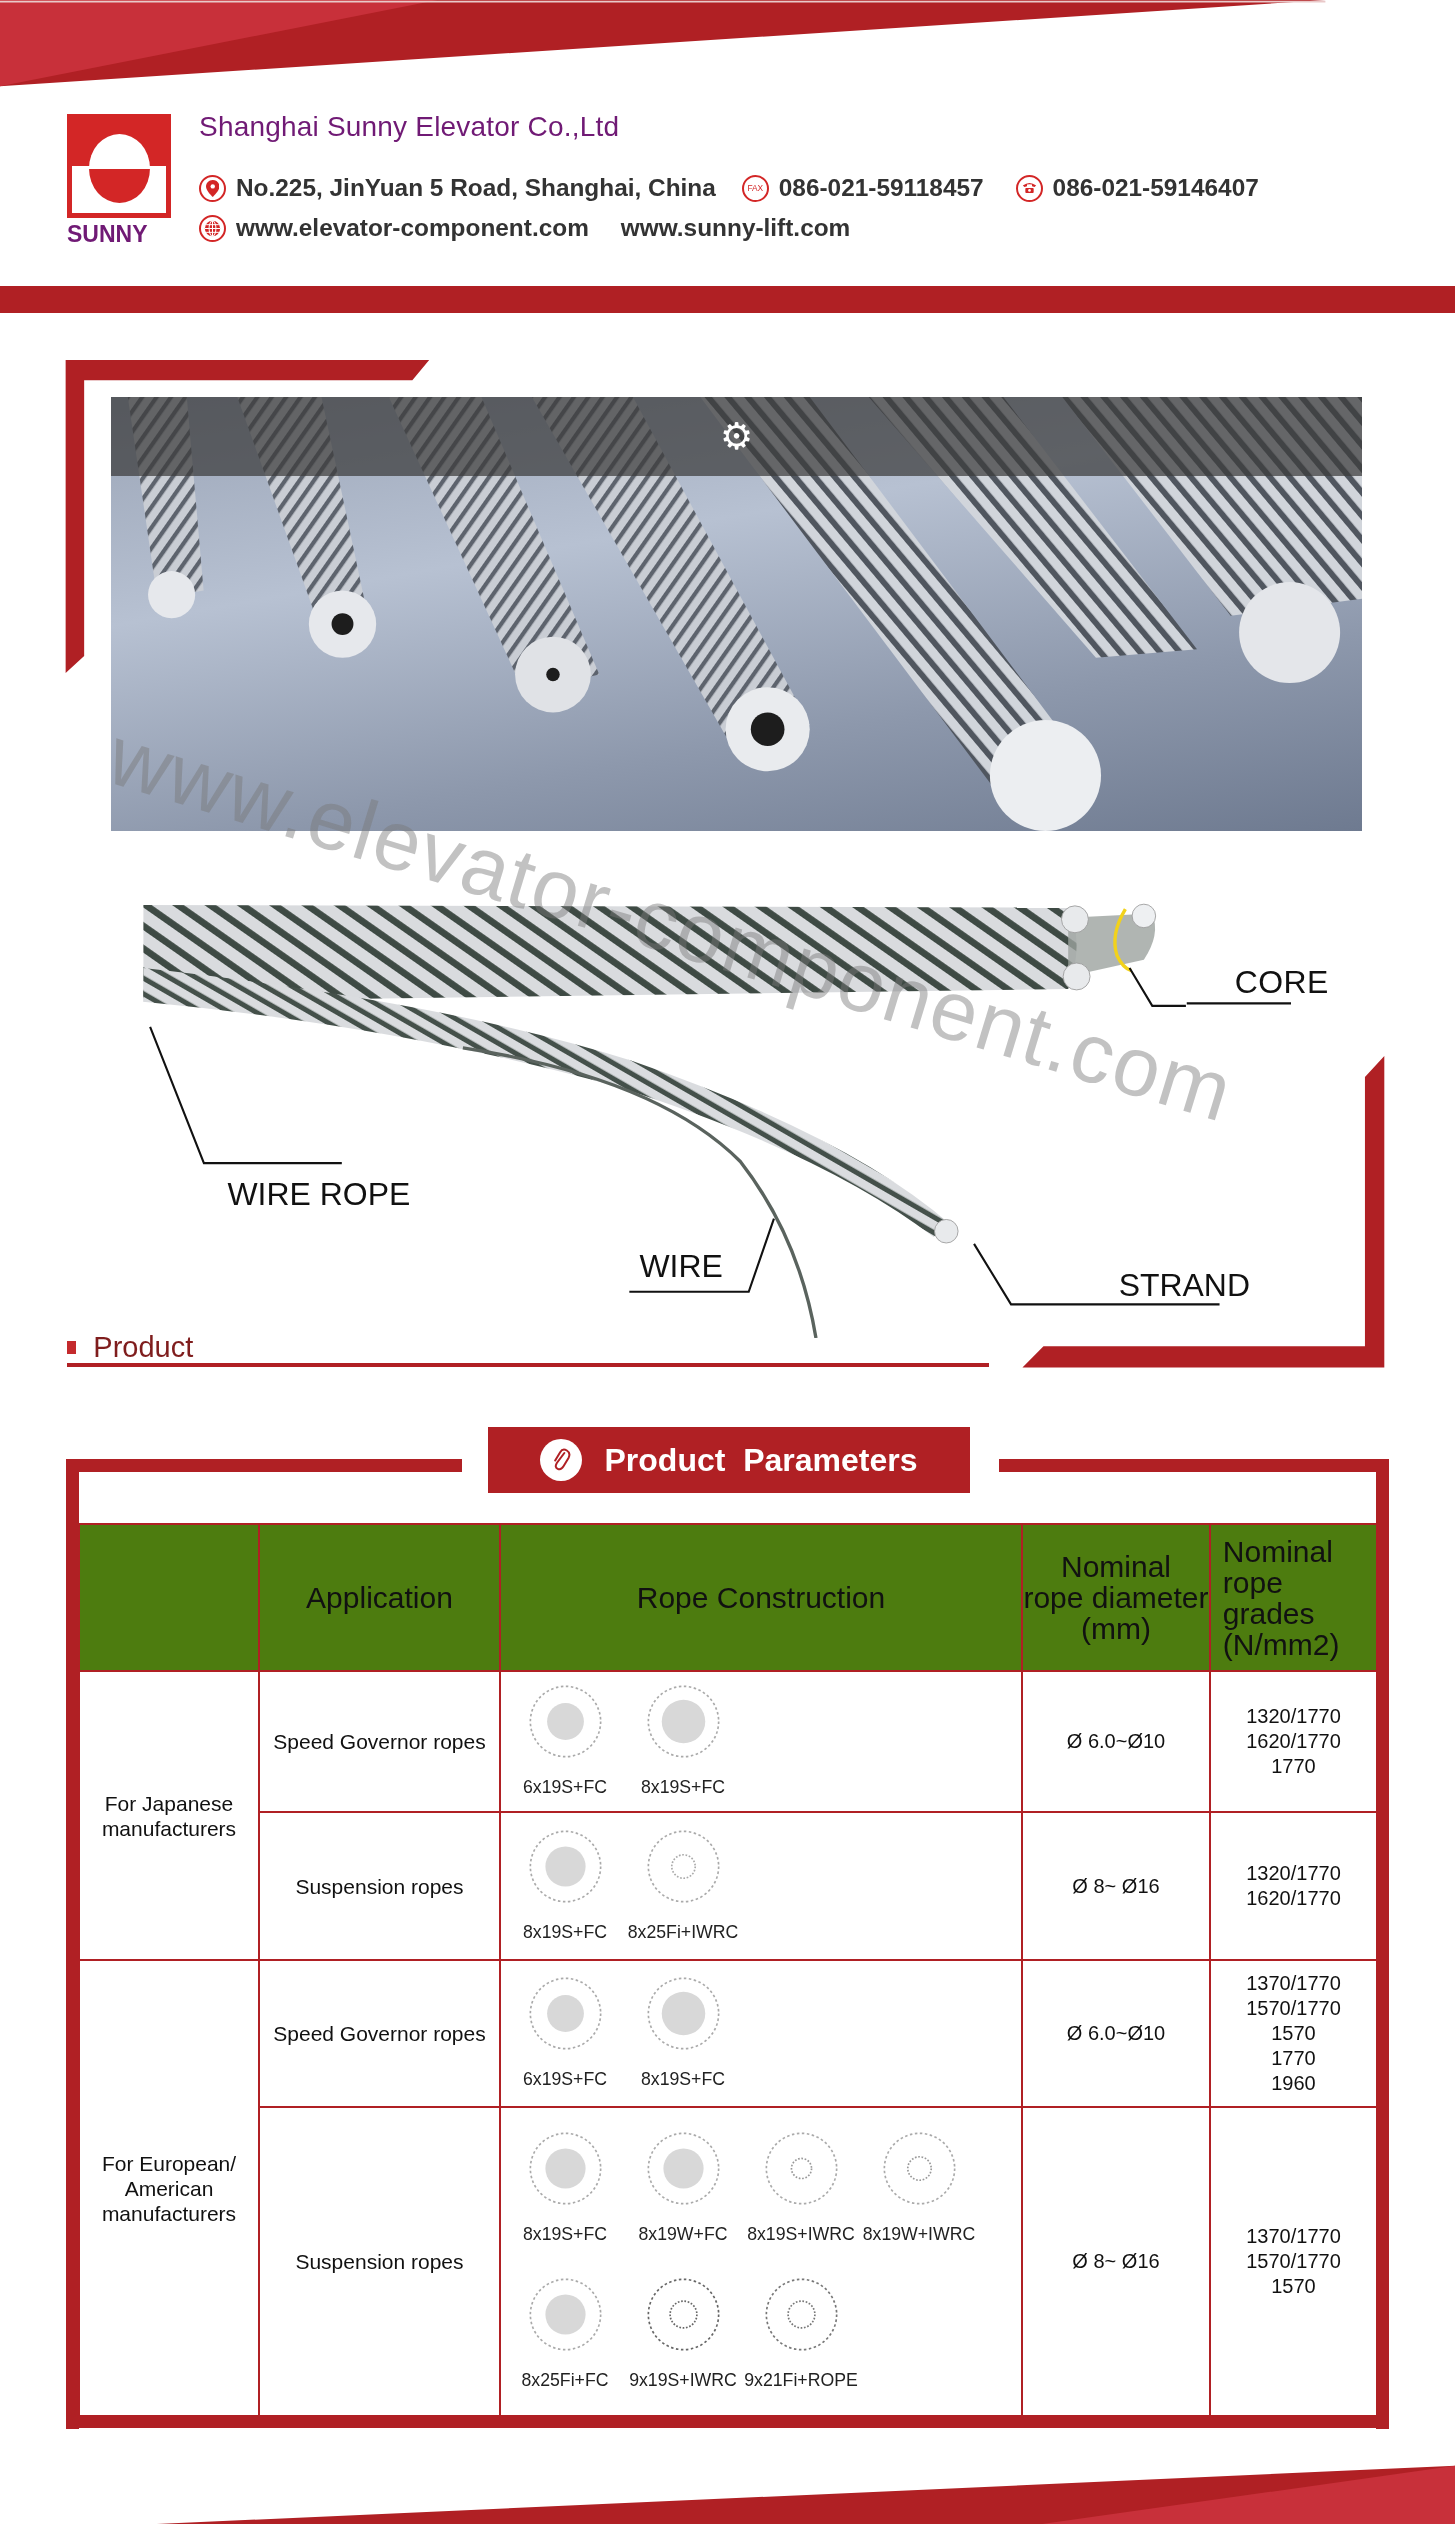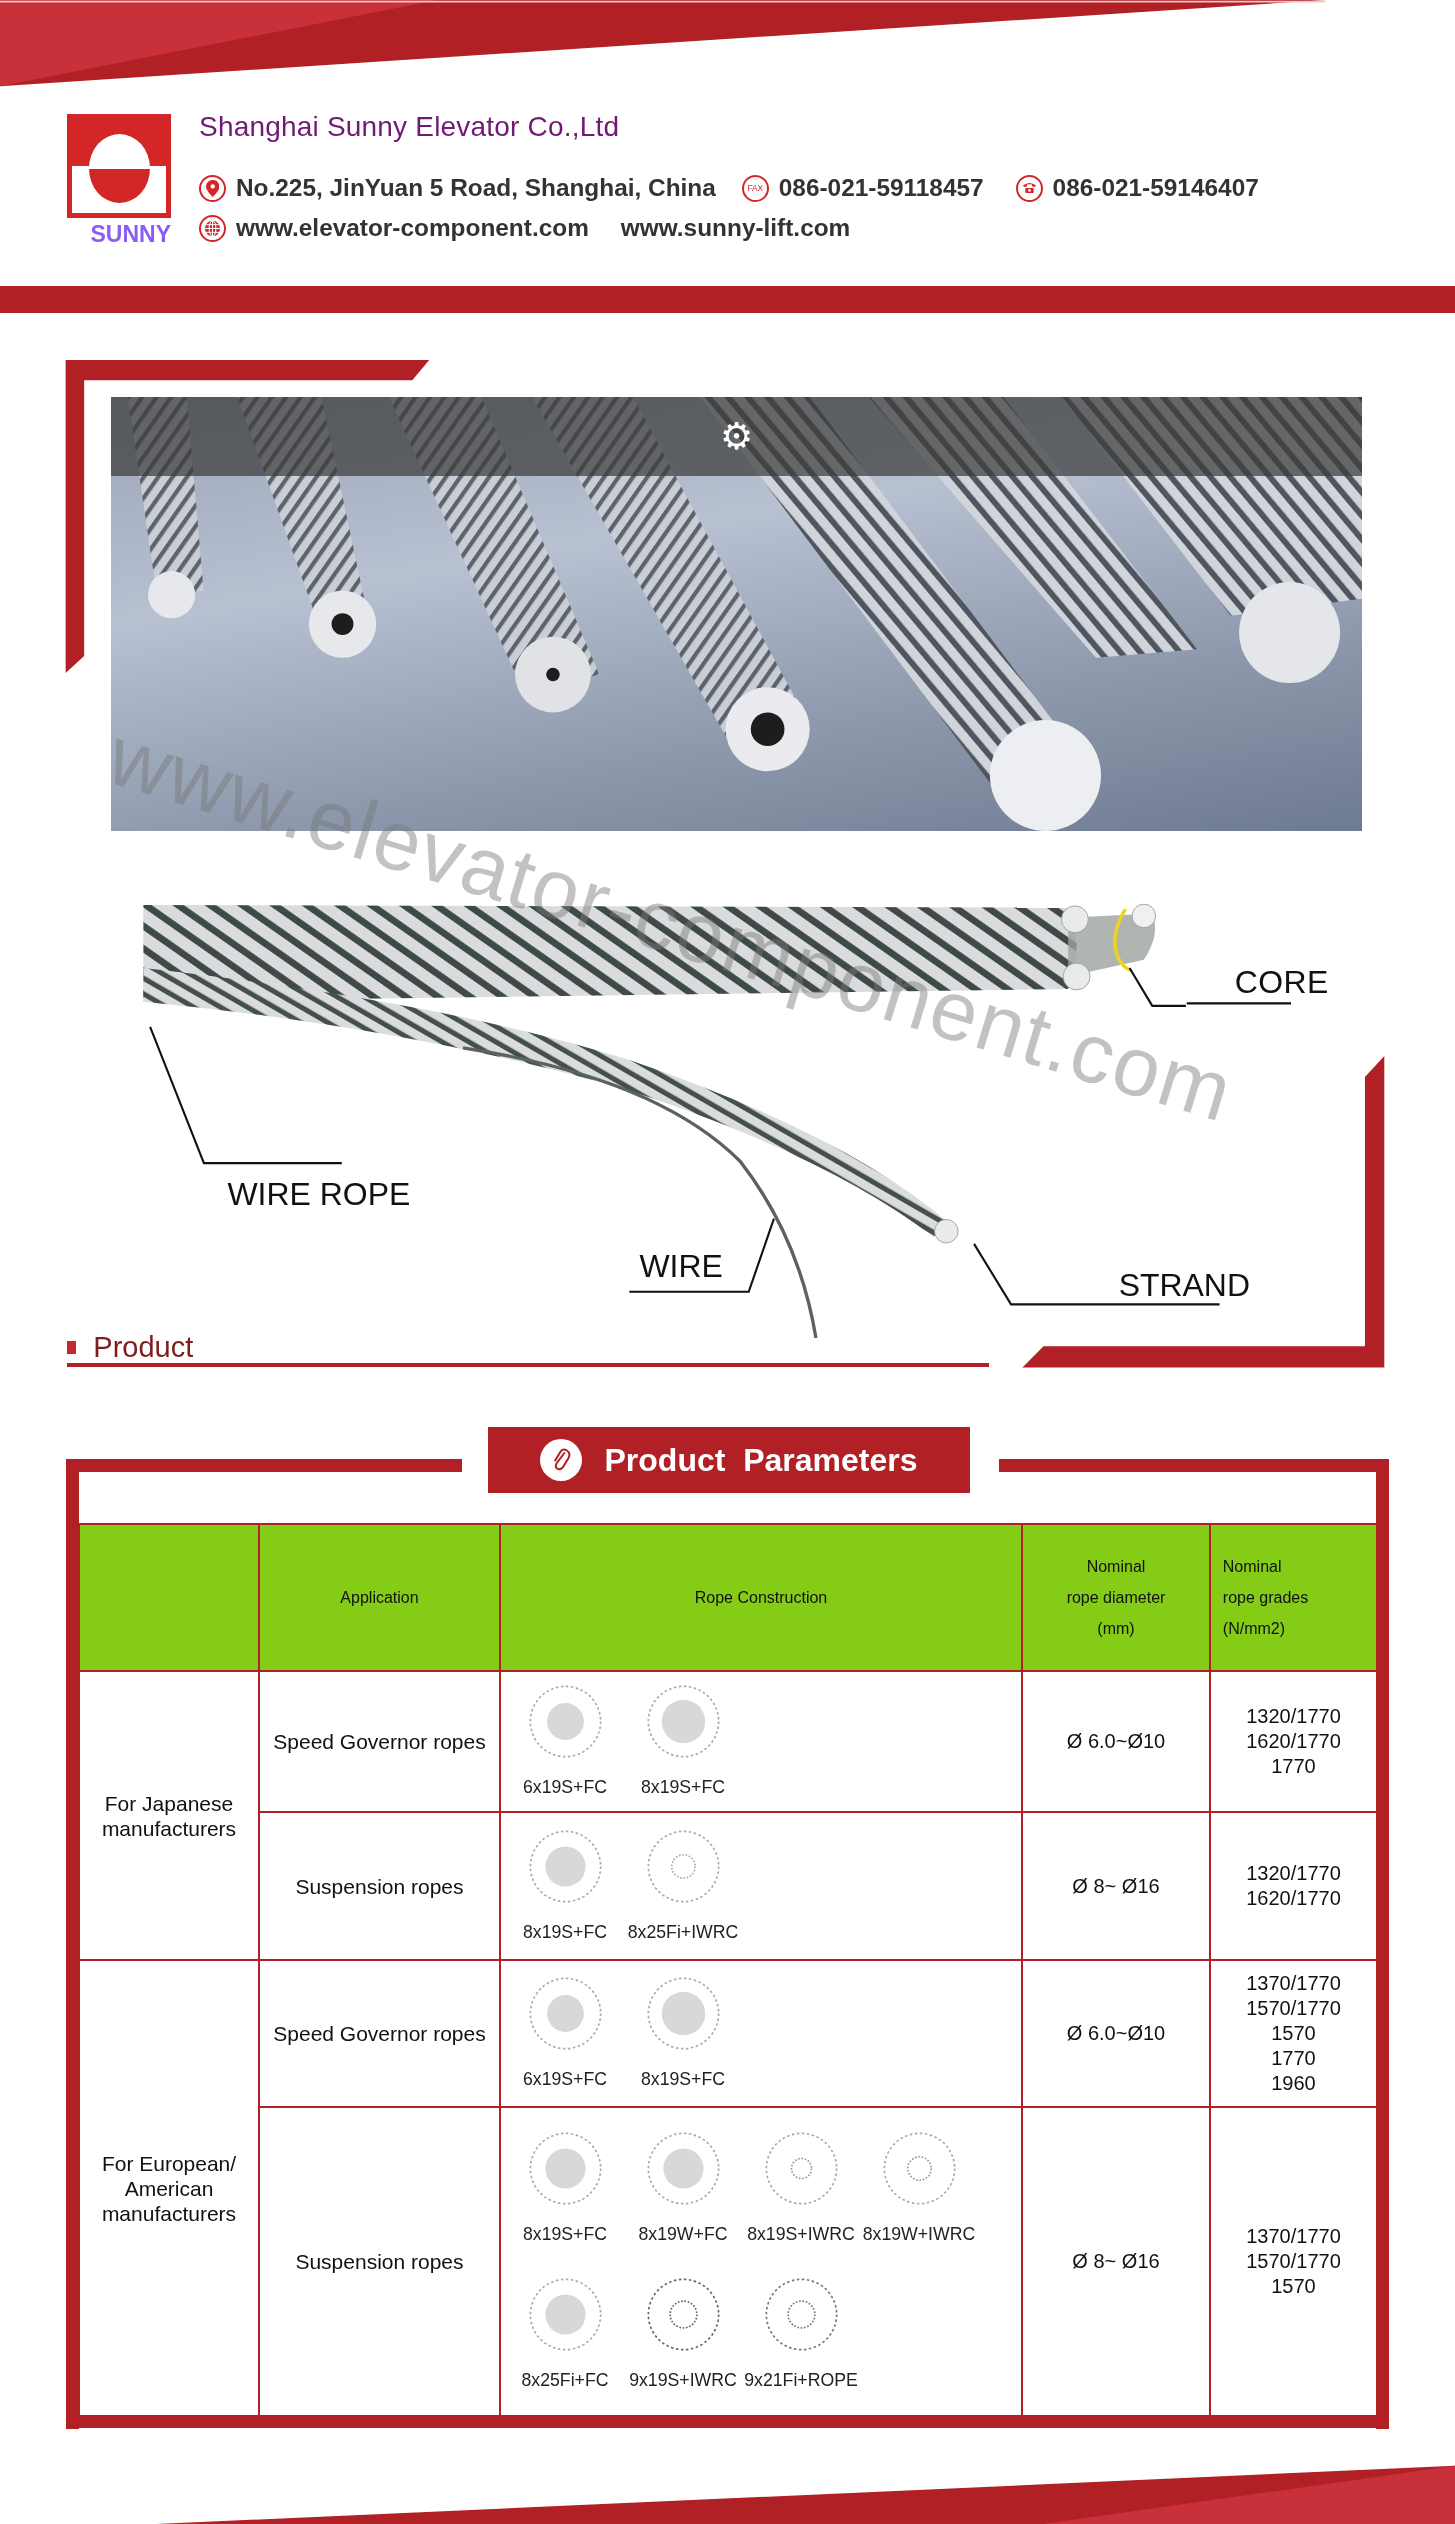--- a/index.html
+++ b/index.html
@@ -6,21 +6,21 @@
   html, body { width: 1455px; height: 2525px; background: #ffffff; overflow: hidden; }
   body { position: relative; font-family: "Liberation Sans", "DejaVu Sans", sans-serif; color: #1a1a1a; }
   .abs { position: absolute; }
 
   
   .top-deco { left: 0; top: 0; width: 1455px; height: 93px; }
   .logo-box { left: 67px; top: 114px; width: 104px; height: 104px; background: #d32626; overflow: hidden; }
   .logo-box .lower { position: absolute; left: 5px; right: 5px; bottom: 5px; height: 47px; background: #fff; }
   .logo-box .circle { position: absolute; left: 22px; top: 20px; width: 61px; height: 69px; border-radius: 50%; background: #fff; overflow: hidden; }
   .logo-box .circle .half { position: absolute; left: 0; right: 0; bottom: 0; height: 50%; background: #d32626; }
-  .logo-text { left: 67px; top: 221px; width: 104px; text-align: right; color: #8b5cf6; font-weight: bold; font-size: 23px; letter-spacing: 0px; }
+  .logo-text { left: 67px; top: 221px; width: 104px; text-align: left; color: #701a75; font-weight: bold; font-size: 23px; letter-spacing: 0px; }
 
   .company { left: 199px; top: 111px; font-size: 28px; font-weight: normal; color: #701a75; letter-spacing: 0.2px; }
   .info-line { left: 199px; font-size: 24.4px; font-weight: bold; color: #333; display: flex; align-items: center; white-space: nowrap; }
   .info-line.l1 { top: 174px; }
   .info-line.l2 { top: 214px; }
   .ico { display: inline-flex; align-items: center; justify-content: center; width: 27px; height: 27px; border: 2.1px solid #d32626; border-radius: 50%; color: #d32626; font-size: 10px; font-weight: bold; margin-right: 10px; flex: none; }
   .gap-big { margin-left: 26px; text-align: right; }
   .gap-mid { margin-left: 32px; }
 
   .red-band { left: 0; top: 286px; width: 1455px; height: 27px; background: #b02024; }
@@ -50,21 +50,21 @@
   .clip { width: 42px; height: 42px; border-radius: 50%; background: #fff; display: inline-flex; align-items: center; justify-content: center; color: #b02024; font-size: 25px; }
 
   .tbl-topbar-l { left: 66px; top: 1459px; width: 396px; height: 12.6px; background: #b02024; }
   .tbl-topbar-r { left: 999px; top: 1459px; width: 390px; height: 12.6px; background: #b02024; }
   .tbl-side-l { left: 66px; top: 1459px; width: 12.6px; height: 970px; background: #b02024; }
   .tbl-side-r { left: 1376px; top: 1459px; width: 12.6px; height: 970px; background: #b02024; }
   .tbl-bottom { left: 66px; top: 2415px; width: 1323px; height: 12.6px; background: #b02024; }
 
   table.params { position: absolute; left: 78px; top: 1523px; width: 1298px; border-collapse: collapse; table-layout: fixed; }
   table.params td, table.params th { border: 2.5px solid #b02024; text-align: center; vertical-align: middle; font-weight: normal; color: #111; }
-  table.params thead th { background: #84cc16; height: 147px; font-size: 16px; line-height: 31px; }
+  table.params thead th { background: #4d7c0f; height: 147px; font-size: 30px; line-height: 31px; }
   table.params thead th.left-al { text-align: left; padding-left: 11.8px; }
   table.params td { font-size: 20px; line-height: 25px; }
   table.params tr.r1 td { height: 141px; }
   table.params tr.r2 td { height: 148px; }
   table.params tr.r3 td { height: 147px; }
   table.params tr.r4 td { height: 309px; }
   table.params td.group { font-size: 21px; line-height: 25px; }
   table.params td.app { font-size: 21px; }
   table.params td.cons { text-align: left; padding-left: 22px; }
   .cons-grid { display: flex; flex-wrap: wrap; column-gap: 34px; row-gap: 29px; width: 471px; }

